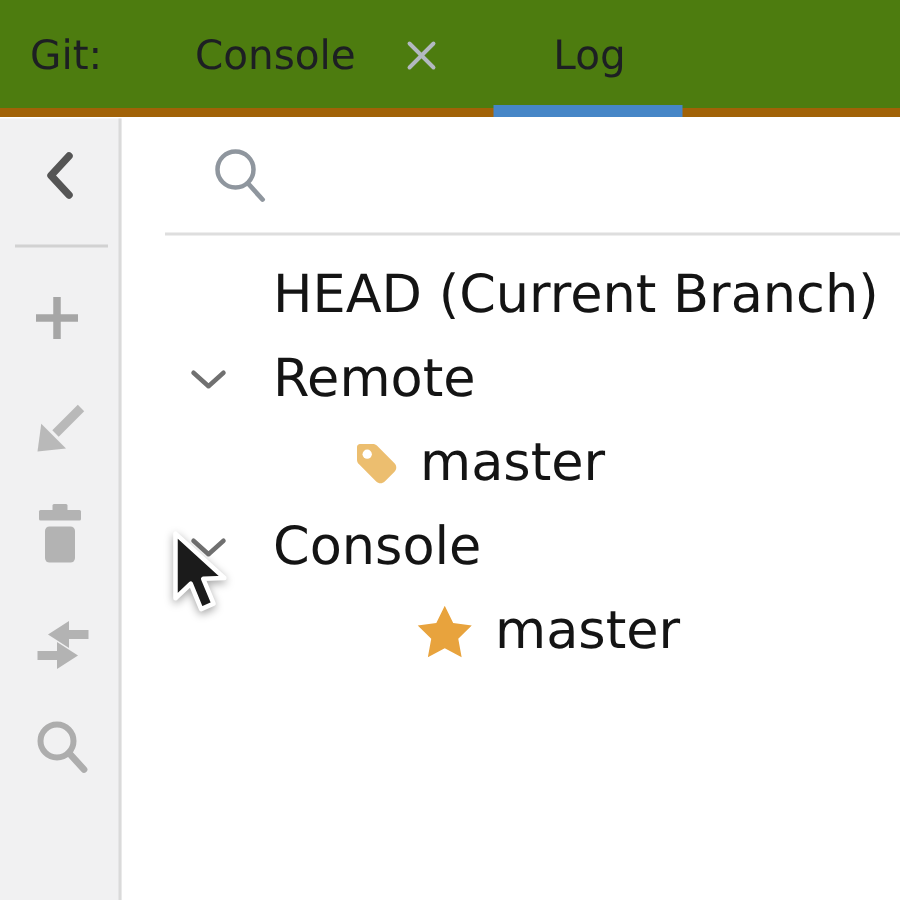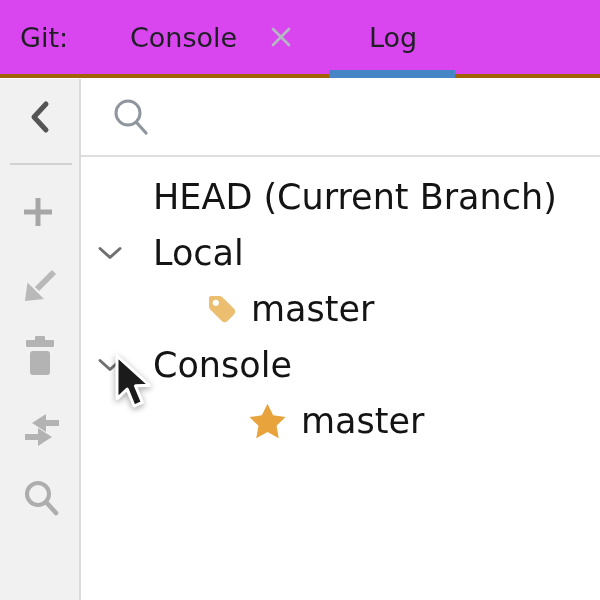--- a/index.html
+++ b/index.html
@@ -7,21 +7,21 @@
   body {
     font-family:"DejaVu Sans","Liberation Sans",sans-serif;
     background:#fff; overflow:hidden; position:relative;
     -webkit-font-smoothing:antialiased;
   }
   .app { position:absolute; inset:0; width:600px; height:600px; }
 
   
   .header {
     position:absolute; left:0; top:0; width:600px; height:78px;
-    background:#d946ef; border-bottom:4px solid #a16207;
+    background:#4d7c0f; border-bottom:6px solid #a16207;
   }
   .git-label {
     position:absolute; left:20px; top:0; height:74px;
     display:flex; align-items:center;
     font-size:27px; color:#1d1f23;
   }
   .tab { position:absolute; top:0; height:74px; display:flex; align-items:center; cursor:default; }
   .tab-console { left:130px; width:170px; }
   .tab-log { left:338px; width:110px; justify-content:center; }
   .tab-label { font-size:27px; color:#1d1f23; }
@@ -42,21 +42,21 @@
   .tb-btn { position:absolute; transform:translate(-50%,-50%); display:block; line-height:0; cursor:default; }
   .tb-collapse { left:40px; top:38px; }
   .tb-sep { position:absolute; left:10px; top:84px; width:62px; height:2px; background:#d2d2d2; }
   .tb-add      { left:38px; top:133px; }
   .tb-checkout { left:41px; top:206px; }
   .tb-delete   { left:40px; top:277px; }
   .tb-compare  { left:42px; top:351px; }
   .tb-find     { left:42px; top:421px; }
 
   
-  .main { position:relative; flex:1; background:#ffffff; }
+  .main { position:relative; flex:1; background:#ffffff;margin-left:29px; }
   .searchbar {
     position:absolute; left:0; top:0; right:0; height:78px;
     border-bottom:2px solid #dedede;
   }
   .searchbar svg { position:absolute; left:32px; top:19px; }
   .search-input {
     position:absolute; left:82px; top:10px; right:10px; height:58px;
     border:none; outline:none; font-size:30px; color:#1d1f23; background:transparent;
     font-family:"DejaVu Sans","Liberation Sans",sans-serif;
   }
@@ -173,21 +173,21 @@
       <div class="tree">
 
         <div class="row">
           <span class="lbl txt-root">HEAD (Current Branch)</span>
         </div>
 
         <div class="row">
           <svg class="chev chev-root" width="24" height="14" viewBox="0 0 24 13">
             <polyline points="2,2 12,11 22,2" fill="none" stroke="#707070" stroke-width="3" stroke-linecap="round" stroke-linejoin="round"></polyline>
           </svg>
-          <span class="lbl txt-root">Local</span>
+          <span class="lbl txt-root">Remote</span>
         </div>
 
         <div class="row">
           <span class="node-icon icon-l1">
             <svg width="34" height="34" viewBox="0 0 34 34">
               <path d="M4 6 C4 4.9 4.9 4 6 4 L14.5 4 C15.6 4 16.6 4.4 17.4 5.2 L29 16.8 C30.6 18.4 30.6 20.9 29 22.5 L22.5 29 C20.9 30.6 18.4 30.6 16.8 29 L5.2 17.4 C4.4 16.6 4 15.6 4 14.5 Z" fill="#ecbe6f"></path>
               <circle cx="10.8" cy="10.8" r="3.1" fill="#ffffff"></circle>
             </svg>
           </span>
           <span class="lbl txt-l1">master</span>

